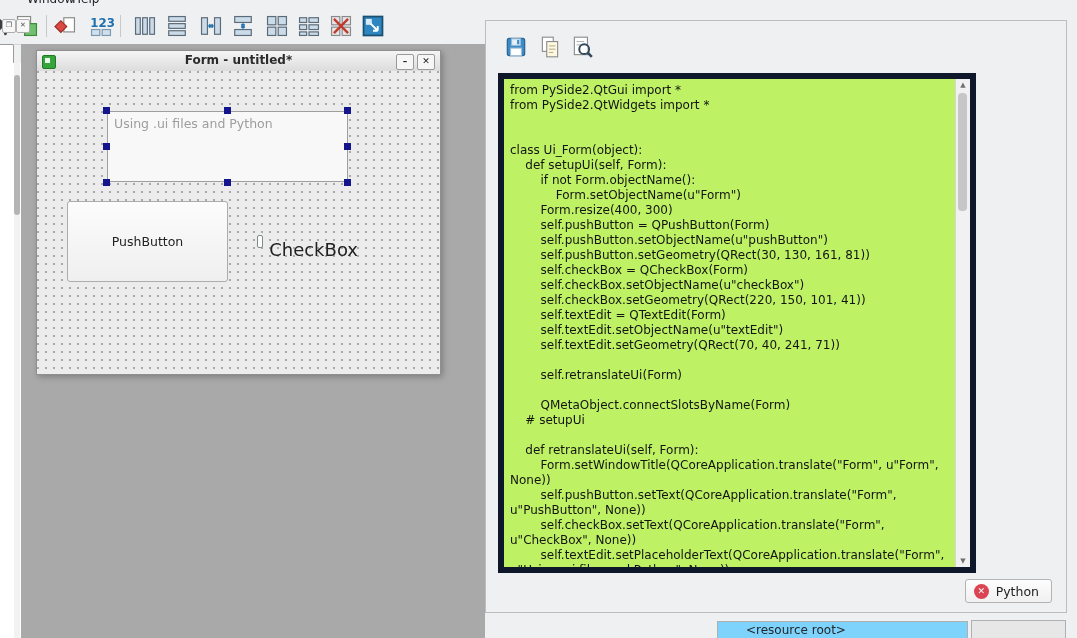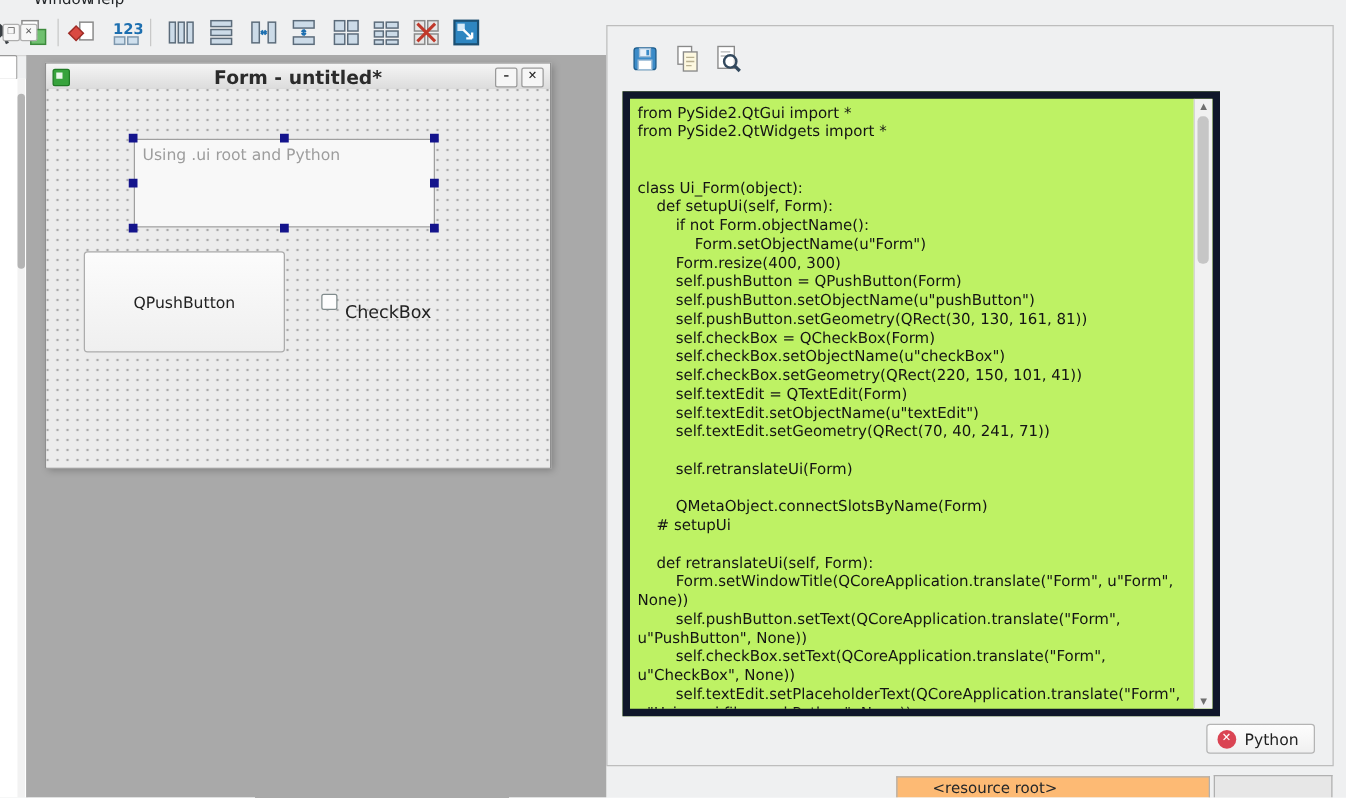--- a/index.html
+++ b/index.html
@@ -24,60 +24,60 @@
   .left-panel{position:absolute;left:0;top:63px;width:21px;height:575px;background:#ffffff;border-right:1px solid #b6b6b6;}
   .left-scroll-track{position:absolute;right:1px;top:0;width:6px;height:100%;background:#f2f2f2;}
   .left-scroll-thumb{position:absolute;right:1px;top:12px;width:6px;height:140px;background:#b4b4b4;border-radius:3px;}
 
   
   .mdi{position:absolute;left:21px;top:44px;width:464px;height:594px;background:#a9a9a9;}
 
   
   .form-window{position:absolute;left:36px;top:50px;width:403px;height:323px;background:#ececec;border:1px solid #8f8f8f;box-shadow:2px 2px 6px rgba(0,0,0,0.25);}
   .form-titlebar{position:absolute;left:0;top:0;right:0;height:20px;background:linear-gradient(#f5f5f5,#dcdcdc);border-bottom:1px solid #b0b0b0;}
-  .form-title{position:absolute;left:0;right:0;top:2px;text-align:center;font-size:15px;font-weight:600;color:#2b2b2b;}
+  .form-title{position:absolute;left:0;right:0;top:2px;text-align:center;font-size:12px;font-weight:600;color:#2b2b2b;}
   .form-win-icon{position:absolute;left:5px;top:4px;width:12px;height:12px;background:#37a33c;border:1px solid #1f7a24;border-radius:2px;}
   .form-win-icon::after{content:"";position:absolute;left:2px;top:2px;width:5px;height:5px;background:#eaf7ea;}
   .cap-btn{position:absolute;top:3px;width:16px;height:14px;background:#f6f6f6;border:1px solid #9a9a9a;border-radius:2px;
            font-size:9px;font-weight:bold;line-height:12px;text-align:center;color:#222;}
   .cap-min{right:26px;}
   .cap-close{right:5px;}
   .form-body{position:absolute;left:0;top:20px;right:0;bottom:0;background-color:#ececec;
              background-image:radial-gradient(#a9a9a9 1px,transparent 1.3px);background-size:8px 8px;background-position:5px 5px;}
 
   
   .w-textedit{position:absolute;left:70px;top:40px;width:241px;height:71px;box-sizing:border-box;background:#f8f8f8;border:1px solid #9f9f9f;}
   .w-textedit .ph{margin:4px 6px;color:#9d9d9d;font-size:12.5px;}
   .handle{position:absolute;width:7px;height:7px;background:#14148c;}
   .w-pushbutton{position:absolute;left:30px;top:130px;width:161px;height:81px;box-sizing:border-box;
                 background:linear-gradient(#fcfcfc,#efefef);border:1px solid #acacac;border-radius:3px;
                 display:flex;align-items:center;justify-content:center;font-size:12.5px;color:#222;}
   .w-checkbox{position:absolute;left:220px;top:150px;width:101px;height:41px;display:flex;align-items:center;}
   .cb-box{width:13px;height:13px;box-sizing:border-box;background:#fdfdfd;border:1px solid #808b8c;border-radius:2px;}
-  .cb-label{margin-left:6px;font-size:14px;color:#222;margin-top:16px;}
+  .cb-label{margin-left:6px;font-size:18px;color:#222;margin-top:16px;}
 
   
   .code-dialog{position:absolute;left:485px;top:20px;width:582px;height:593px;box-sizing:border-box;background:#eff0f1;border:1px solid #bdbdbd;}
   .dlg-icon{position:absolute;top:14px;width:24px;height:24px;}
   .code-view{position:absolute;left:12px;top:52px;width:478px;height:500px;box-sizing:border-box;background:#bef264;border:6px solid #0f172a;overflow:hidden;}
   .code-view pre{margin:0;padding:4px 18px 4px 6px;font-family:"DejaVu Sans","Liberation Sans",sans-serif;
                  font-size:12px;line-height:15px;color:#141414;white-space:pre-wrap;word-break:normal;}
   .vscroll{position:absolute;top:0;right:0;bottom:0;width:14px;background:#f1f1f1;border-left:1px solid #d6d6d6;}
   .vs-arrow{position:absolute;left:0;width:14px;height:12px;font-size:7px;line-height:12px;text-align:center;color:#707070;}
   .vs-up{top:0;}
   .vs-down{bottom:0;}
   .vs-thumb{position:absolute;left:2px;top:14px;width:9px;height:118px;background:#c6c6c6;border-radius:4px;}
   .close-btn{position:absolute;right:14px;bottom:9px;height:24px;box-sizing:border-box;padding:0 12px 0 8px;
              display:flex;align-items:center;background:linear-gradient(#fdfdfd,#f0f0f0);
              border:1px solid #b4b4b4;border-radius:3px;font-size:12.5px;color:#222;cursor:default;}
   .close-x{display:inline-block;width:15px;height:15px;border-radius:50%;background:#da4453;color:#fff;
            font-size:9px;font-weight:bold;line-height:15px;text-align:center;margin-right:7px;}
 
   
-  .res-item{position:absolute;left:717px;top:621px;width:251px;height:17px;background:#fdba74;border:1px solid #b0b0b0;border-bottom:none;
+  .res-item{position:absolute;left:717px;top:621px;width:251px;height:17px;background:#7dd3fc;border:1px solid #b0b0b0;border-bottom:none;
             font-size:12px;color:#232629;padding-left:28px;line-height:17px;box-sizing:border-box;}
   .res-side{position:absolute;left:971px;top:620px;width:95px;height:18px;background:#e7e7e7;border:1px solid #b0b0b0;border-bottom:none;box-sizing:border-box;}
 
   svg{display:block;}
 </style>
 </head>
 <body>
 
 <div id="screen">
 
@@ -201,34 +201,34 @@
       <div class="cap-btn cap-min">
         <span>–</span>
       </div>
       <div class="cap-btn cap-close">
         <span>✕</span>
       </div>
     </div>
     <div class="form-body">
 
       <div class="w-textedit">
-        <div class="ph">Using .ui root and Python</div>
+        <div class="ph">Using .ui files and Python</div>
       </div>
 
       <div class="handle" style="left:66px;top:36px;"></div>
       <div class="handle" style="left:187px;top:36px;"></div>
       <div class="handle" style="left:307px;top:36px;"></div>
       <div class="handle" style="left:66px;top:72px;"></div>
       <div class="handle" style="left:307px;top:72px;"></div>
       <div class="handle" style="left:66px;top:108px;"></div>
       <div class="handle" style="left:187px;top:108px;"></div>
       <div class="handle" style="left:307px;top:108px;"></div>
 
       <div class="w-pushbutton">
-        <span>QPushButton</span>
+        <span>PushButton</span>
       </div>
 
       <div class="w-checkbox">
         <span class="cb-box"></span>
         <span class="cb-label">CheckBox</span>
       </div>
 
     </div>
   </div>
 

